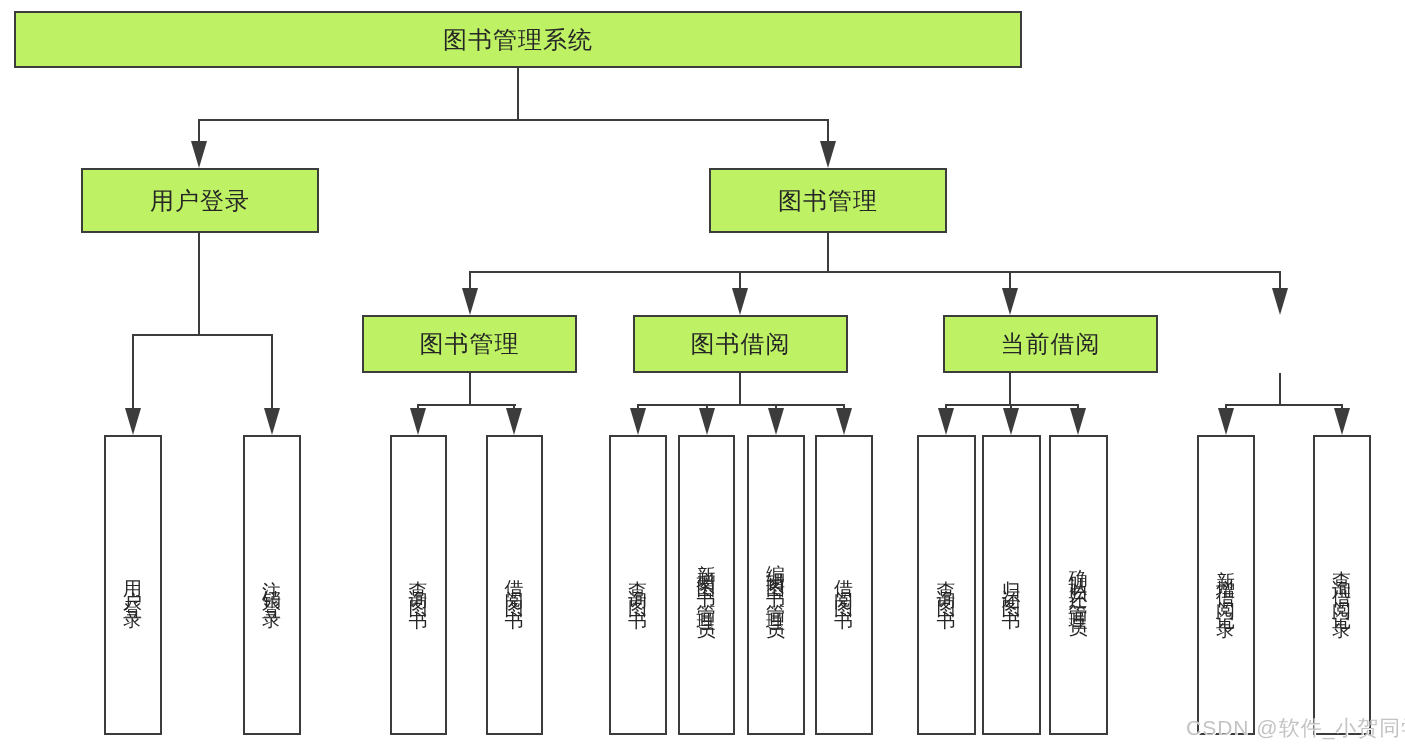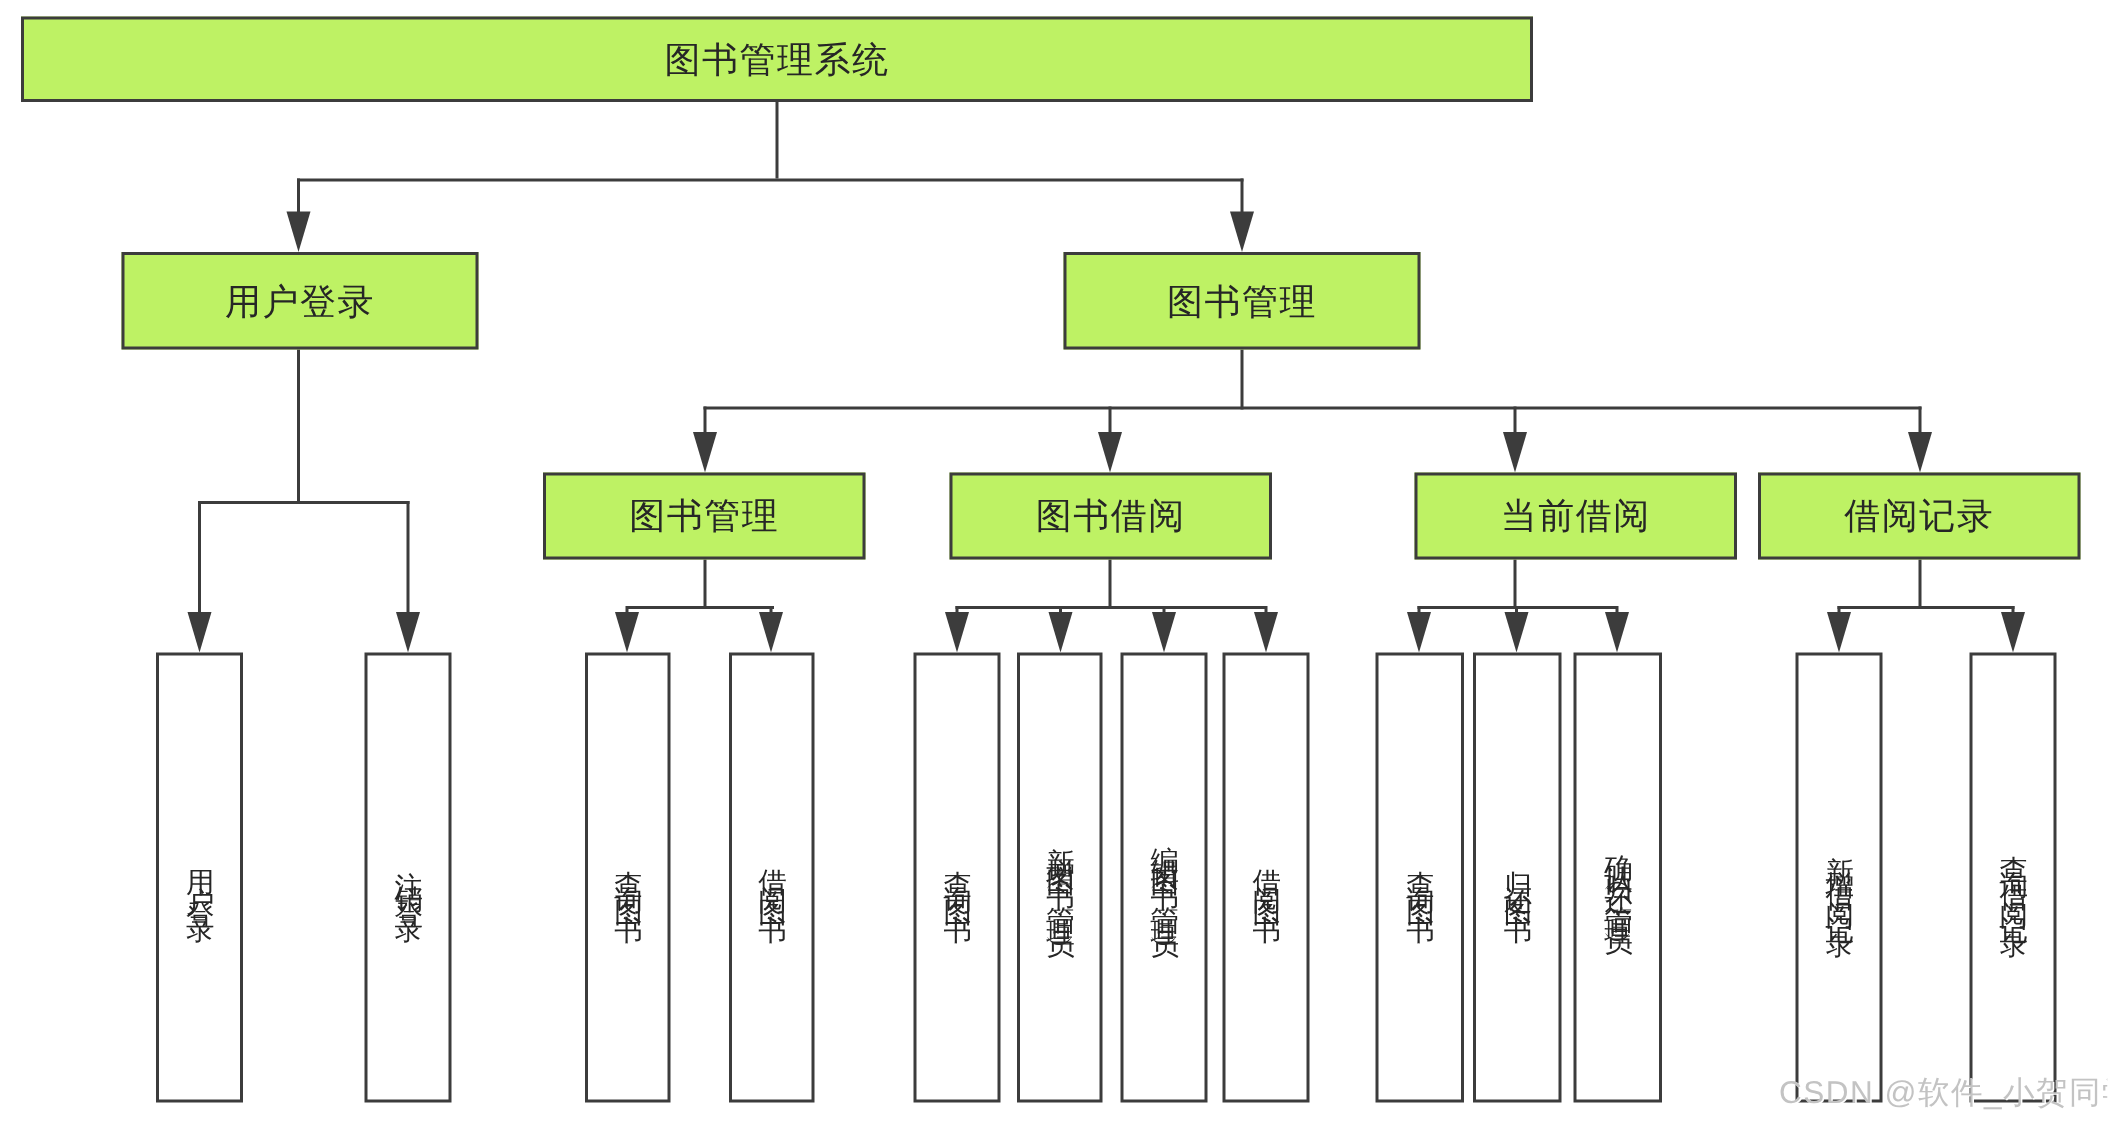--- a/index.html
+++ b/index.html
@@ -132,21 +132,20 @@
   <div class="arrow" style="left:1334px; top:408px;"></div>
 
   <div class="box" style="left:14px; top:11px; width:1008px; height:57px;">图书管理系统</div>
 
   <div class="box" style="left:81px; top:168px; width:238px; height:65px;">用户登录</div>
   <div class="box" style="left:709px; top:168px; width:238px; height:65px;">图书管理</div>
 
   <div class="box" style="left:362px; top:315px; width:215px; height:58px;">图书管理</div>
   <div class="box" style="left:633px; top:315px; width:215px; height:58px;">图书借阅</div>
   <div class="box" style="left:943px; top:315px; width:215px; height:58px;">当前借阅</div>
-  <div class="box" style="left:1172px; top:315px; width:215px; height:58px;">借阅记录</div>
 
   <div class="vbox" style="left:104px; top:435px; width:58px; height:300px;">用户登录</div>
   <div class="vbox" style="left:243px; top:435px; width:58px; height:300px;">注销登录</div>
 
   <div class="vbox" style="left:390px; top:435px; width:57px; height:300px;">查询图书</div>
   <div class="vbox" style="left:486px; top:435px; width:57px; height:300px;">借阅图书</div>
 
   <div class="vbox" style="left:609px; top:435px; width:58px; height:300px;">查询图书</div>
   <div class="vbox" style="left:678px; top:435px; width:57px; height:300px; letter-spacing:8px;">新增图书（管理员）</div>
   <div class="vbox" style="left:747px; top:435px; width:58px; height:300px; letter-spacing:8px;">编辑图书（管理员）</div>

